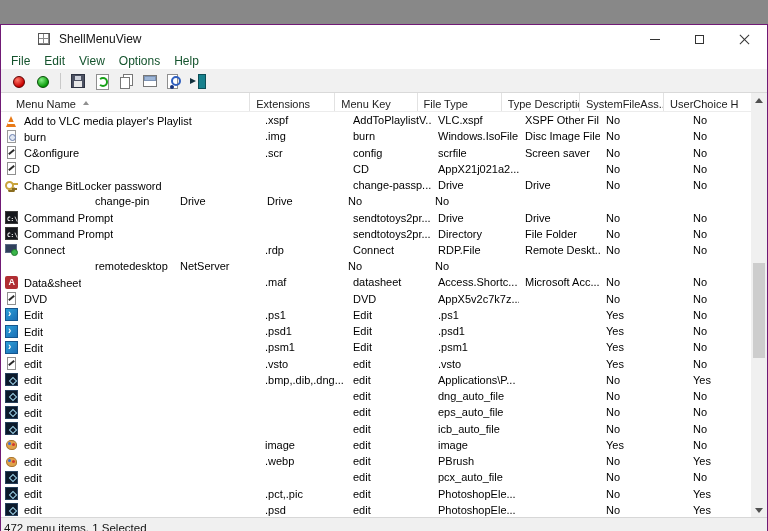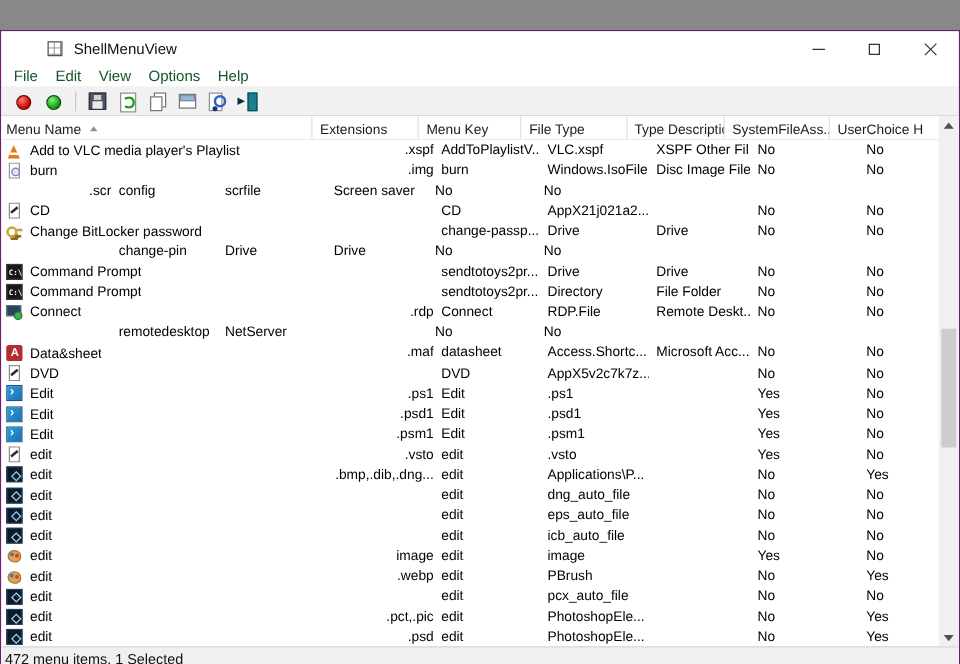--- a/index.html
+++ b/index.html
@@ -44,26 +44,26 @@
   .tb-properties::before{content:"";position:absolute;inset:2px 1px;background:#fff;border:1px solid #777;}
   .tb-properties::after{content:"";position:absolute;left:2px;top:3px;right:2px;height:3px;background:#9db6d8;border:1px solid #7c93b5;}
   .tb-find::before{content:"";position:absolute;left:1px;top:1px;width:9px;height:13px;background:#fff;border:1px solid #8f8f8f;}
   .tb-find::after{content:"";position:absolute;right:1px;top:3px;width:6px;height:6px;border:2px solid #2f5fbf;border-radius:50%;box-shadow:-4px 6px 0 -3px #16337c;}
   .tb-exit::before{content:"";position:absolute;left:8px;top:1px;width:6px;height:13px;background:#17818d;border:1px solid #0d4f57;}
   .tb-exit::after{content:"";position:absolute;left:0;top:5px;border-top:3px solid transparent;border-bottom:3px solid transparent;border-left:6px solid #13313d;box-shadow:none;}
   
   .listview{position:absolute;top:68px;left:0;width:766px;height:440px;background:#fff;}
   .header-row{position:absolute;top:0;left:0;width:752px;height:19px;display:flex;overflow:hidden;border-bottom:1px solid #ececec;background:#fff;}
   .hcell{height:19px;border-right:1px solid #e2e2e2;padding:2px 0 0 6px;font-size:11px;color:#1c1c1c;white-space:nowrap;overflow:hidden;display:flex;align-items:center;}
-  .hcell.c0{padding-left:4px;}
+  .hcell.c0{padding-left:15px;}
   .sort-caret{width:0;height:0;border-left:3.5px solid transparent;border-right:3.5px solid transparent;border-bottom:4px solid #909090;margin-left:7px;margin-top:-1px;}
   .rows{position:absolute;top:19px;left:0;width:752px;height:406px;overflow:hidden;}
   .row{display:flex;height:16.24px;align-items:center;}
   .cell{font-size:11px;color:#000;white-space:nowrap;overflow:hidden;padding-left:6px;flex:none;}
-  .c0{width:258px;}.c1{width:88px;text-align:right;}.c2{width:85px;}.c3{width:87px;}.c4{width:81px;}.c5{width:87px;}.c6{width:92px;}
+  .c0{width:258px;}.c1{width:88px;}.c2{width:85px;}.c3{width:87px;}.c4{width:81px;}.c5{width:87px;}.c6{width:92px;}
   .cell.c0{display:flex;align-items:flex-end;padding-left:0;}
   .txt{white-space:nowrap;overflow:hidden;}
   
   .ic{width:13px;height:13px;position:relative;flex:0 0 13px;margin:0 6px 0 4px;}
   .ic-vlc::before{content:"";position:absolute;left:1px;bottom:0;border-left:5.5px solid transparent;border-right:5.5px solid transparent;border-bottom:11px solid #e87a17;}
   .ic-vlc::after{content:"";position:absolute;bottom:3px;left:3px;width:7px;height:2px;background:#fff;}
   .ic-disc::before{content:"";position:absolute;inset:0 2px;background:#fdfdfd;border:1px solid #9a9a9a;}
   .ic-disc::after{content:"";position:absolute;left:4px;top:4px;width:5px;height:5px;border:1px solid #6a7fae;border-radius:50%;background:#dfe6f2;}
   .ic-script::before{content:"";position:absolute;inset:0 2px;background:#fff;border:1px solid #8f8f8f;}
   .ic-script::after{content:"";position:absolute;left:3px;top:5px;width:7px;height:2px;background:#2b2b2b;transform:rotate(-40deg);}
@@ -185,20 +185,24 @@
             <span class="txt">burn</span>
           </div>
           <div class="cell c1">.img</div>
           <div class="cell c2">burn</div>
           <div class="cell c3">Windows.IsoFile</div>
           <div class="cell c4">Disc Image File</div>
           <div class="cell c5">No</div>
           <div class="cell c6">No</div>
         </div>
         <div class="row">
+          <div class="cell c0">
+            <span class="ic ic-script"></span>
+            <span class="txt">C&amp;onfigure</span>
+          </div>
           <div class="cell c1">.scr</div>
           <div class="cell c2">config</div>
           <div class="cell c3">scrfile</div>
           <div class="cell c4">Screen saver</div>
           <div class="cell c5">No</div>
           <div class="cell c6">No</div>
         </div>
         <div class="row">
           <div class="cell c0">
             <span class="ic ic-script"></span>

